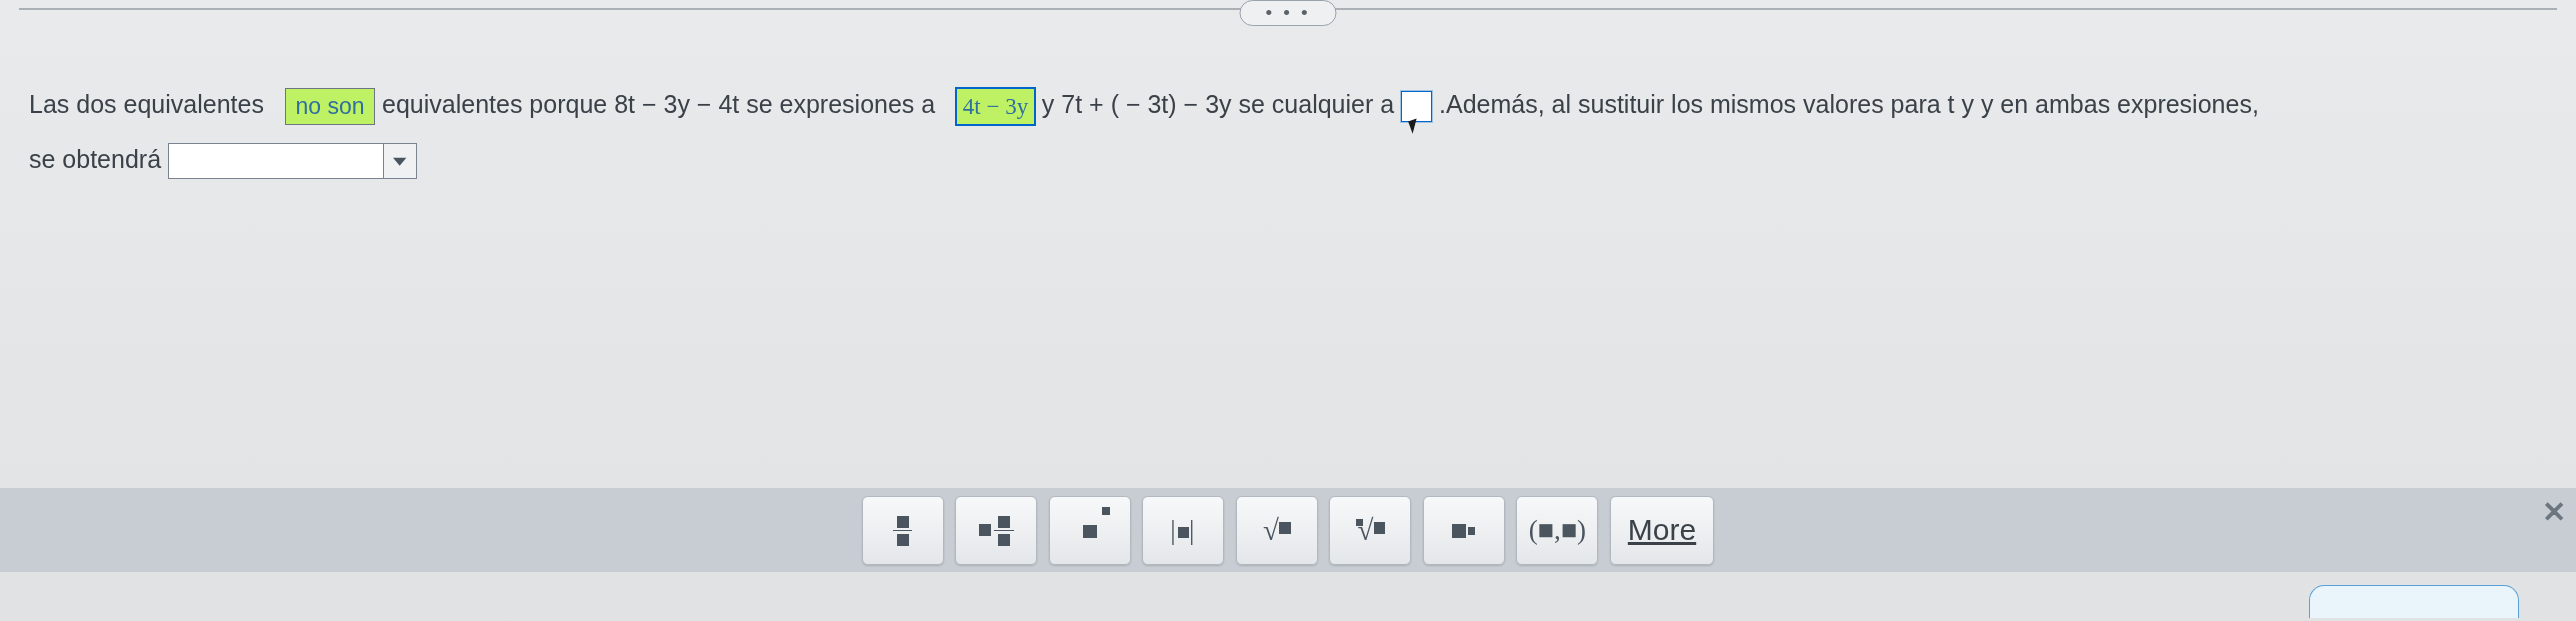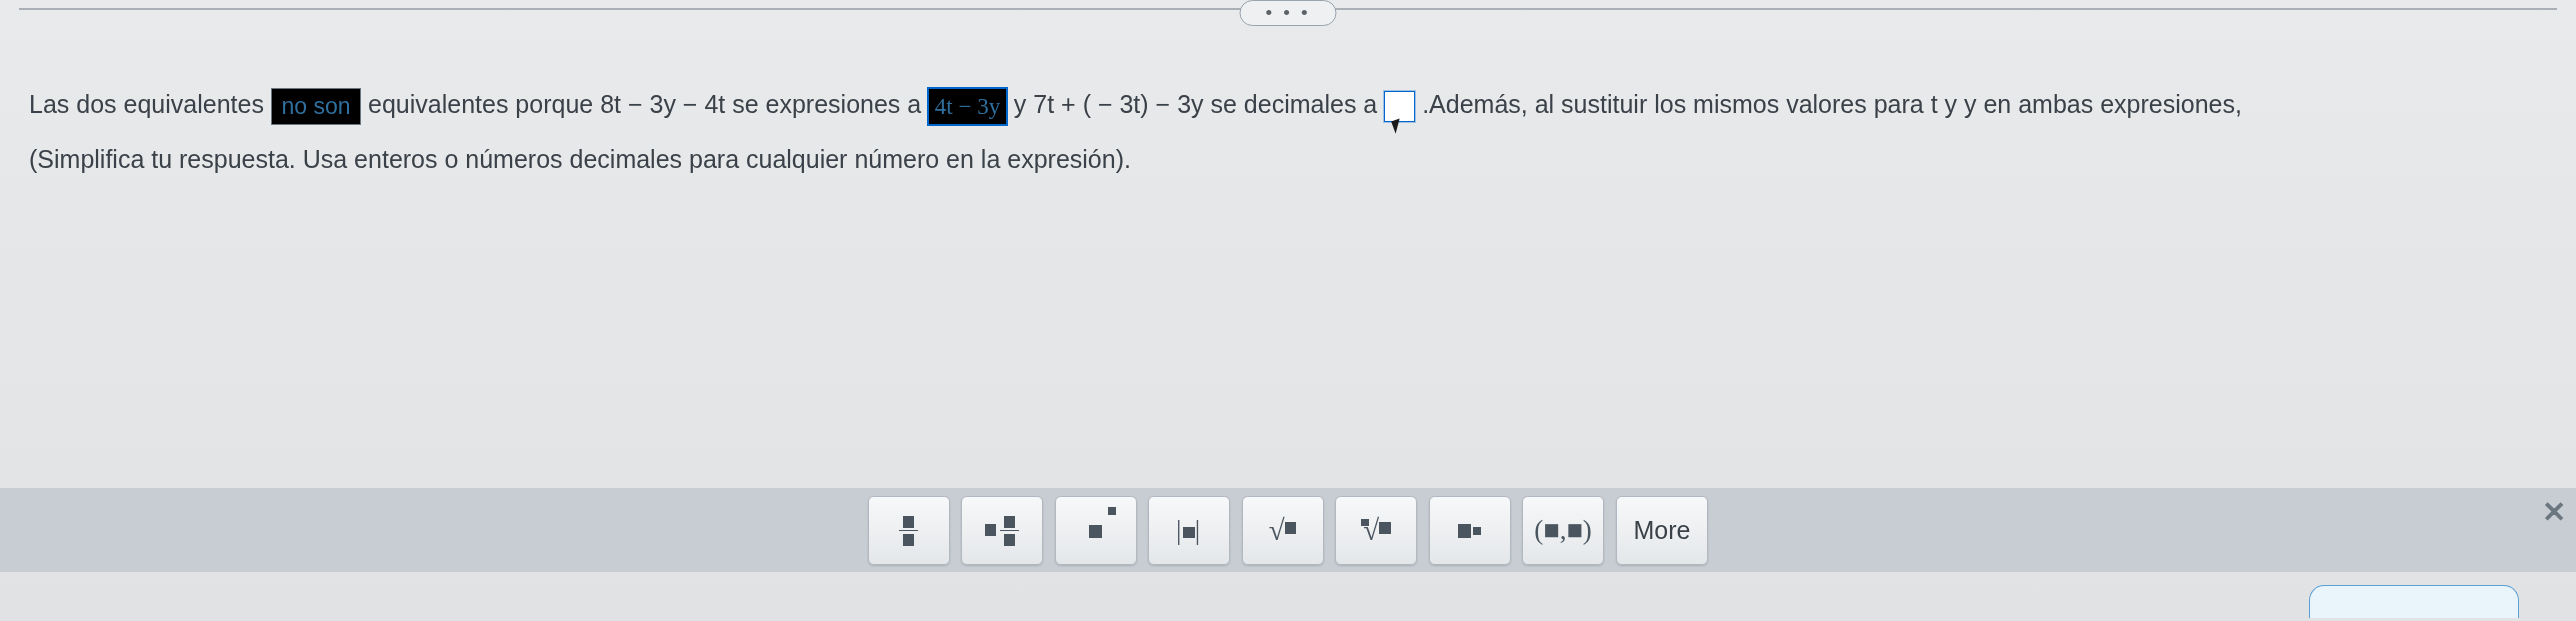--- a/index.html
+++ b/index.html
@@ -42,26 +42,27 @@
       left: 29px;
       right: 29px;
       line-height: 2.2;
       color: #3a4148;
       font-size: 25px;
     }
     .inline-row { display: inline; }
     .answer-box {
       display: inline-block;
       border: 1.9px solid #6b7680;
-      background: #000000;
+      background: #bef264;
       padding: 3.8px 9.6px;
       color: #2f6f9e;
       font-size: 23px;
       line-height: 1.2;
       vertical-align: middle;
+      margin-left: 14px;
     }
     .answer-highlight {
       border: 1.9px solid #0066cc;
       box-shadow: 0 0 0 1px #0066cc;
       padding: 3.8px 5.7px;
     }
     .input-small {
       display: inline-block;
       border: 1.9px solid #0066cc;
       box-shadow: 0 0 0 1px rgba(0,102,204,0.3);
@@ -122,24 +123,25 @@
       border-radius: 5.7px;
       display: flex;
       align-items: center;
       justify-content: center;
       font-size: 27px;
       color: #4a5560;
       cursor: pointer;
       box-shadow: 0 1px 1.9px rgba(0,0,0,0.15);
     }
     .tool-btn.more {
-      font-size: 25px;
+      font-size: 30px;
       color: #3a4148;
       padding: 17px 17px;
       width: auto;
+      text-decoration: underline;
     }
     .close-x {
       position: absolute;
       right: 9.6px;
       top: 495px;
       font-size: 29px;
       color: #6b7680;
       font-weight: bold;
       cursor: pointer;
     }
@@ -181,28 +183,38 @@
 
 <div class="top-divider"></div>
 <div class="ellipsis-pill">• • •</div>
 
 <div class="content">
   <div class="inline-row">
     <span>Las dos equivalentes</span>
     <span class="answer-box">no son</span>
     <span>equivalentes porque 8t − 3y − 4t se expresiones a</span>
     <span class="answer-box answer-highlight math">4t − 3y</span>
-    <span>y 7t + ( − 3t) − 3y se decimales a</span>
+    <span>y 7t + ( − 3t) − 3y se cualquier a</span>
     <span class="input-small">
       <span></span>
       <span class="cursor-ptr"></span>
     </span>
     <span>.Además, al sustituir los mismos valores para t y y en ambas expresiones,</span>
   </div>
-  <div class="instr">(Simplifica tu respuesta. Usa enteros o números decimales para cualquier número en la expresión).</div>
+  <div>
+    <span>se obtendrá</span>
+    <span class="dropdown">
+      <span></span>
+      <span class="dd-btn">
+        <svg viewBox="0 0 10 6">
+            <path d="M0 0 L5 6 L10 0 Z" fill="#4a5560"></path>
+          </svg>
+      </span>
+    </span>
+  </div>
 </div>
 
 <div class="toolbar-strip">
   <div class="tool-btn">
     <span class="frac">
         <span class="num"><span class="sq"></span></span>
         <span class="den"><span class="sq"></span></span>
       </span>
   </div>
   <div class="tool-btn">

